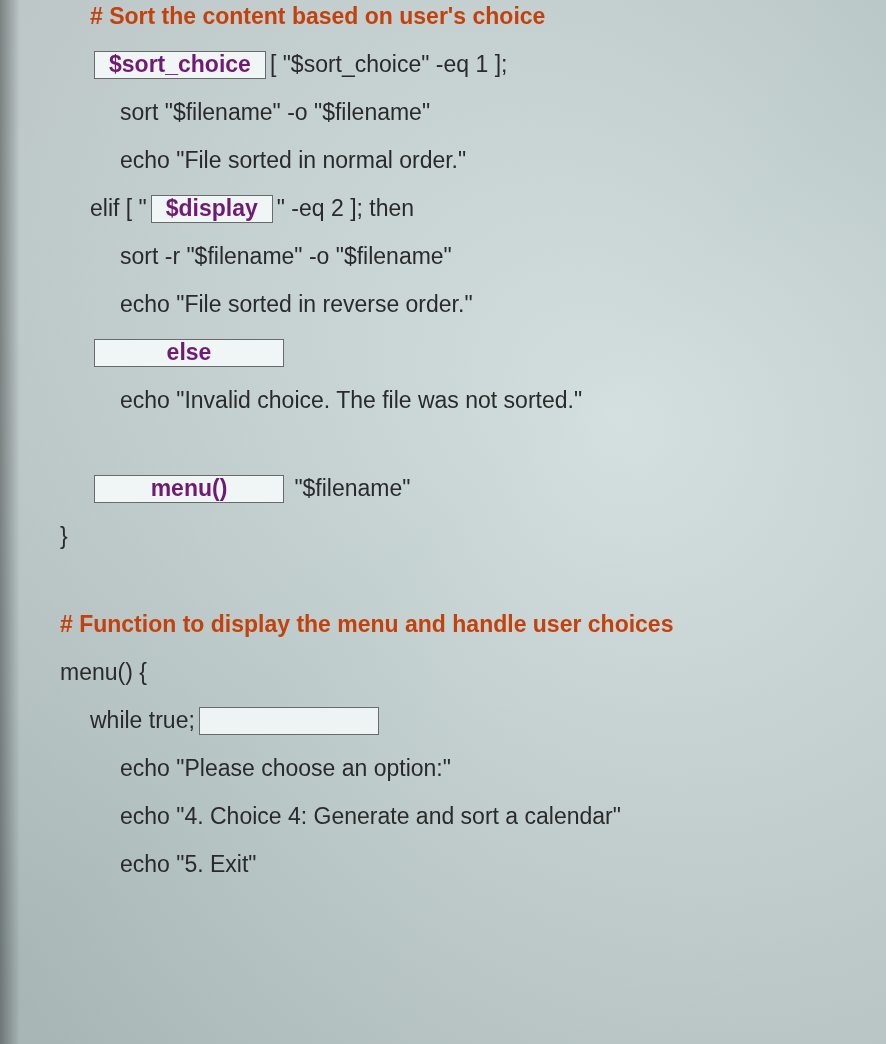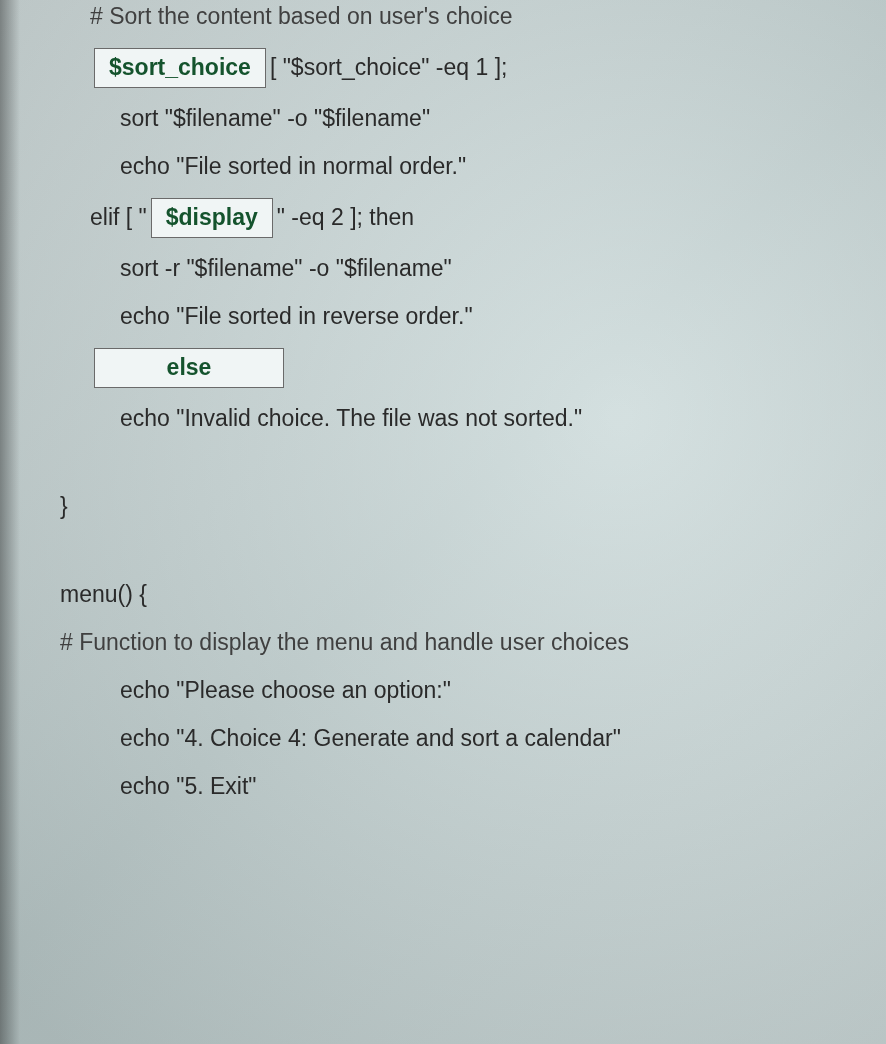--- a/index.html
+++ b/index.html
@@ -24,33 +24,33 @@
     flex-wrap: wrap;
     margin-bottom: 14px;
     min-height: 34px;
   }
   .blank-box {
     display: inline-flex;
     align-items: center;
     justify-content: center;
     background: #f0f5f5;
     border: 1.5px solid #6a6a6a;
-    height: 40px;
+    height: 28px;
     padding: 0 14px;
     margin: 0 4px;
     font-weight: bold;
-    color: #14532d;
+    color: #701a75;
     min-width: 80px;
   }
   .blank-empty {
     min-width: 180px;
     background: #eef3f3;
   }
   .txt { white-space: pre; }
-  .comment { color: #404040; }
+  .comment { color: #c2410c; font-weight: bold; }
   .ind1 { padding-left: 30px; }
   .ind2 { padding-left: 60px; }
   .biggap { height: 40px; }
   
   body::before {
     content: "";
     position: absolute;
     inset: 0;
     background: radial-gradient(ellipse at 70% 40%, rgba(255,255,255,0.25), rgba(0,0,0,0.15) 95%);
     pointer-events: none;
@@ -104,35 +104,43 @@
   </div>
 
   <div class="line ind2">
     <span class="txt">echo "Invalid choice. The file was not sorted."</span>
   </div>
 
 
   <div class="biggap"></div>
 
 
+  <div class="line ind1">
+    <span class="blank-box" style="min-width:190px;">menu()</span>
+    <span class="txt"> "$filename"</span>
+  </div>
 
   <div class="line">
     <span class="txt">}</span>
   </div>
 
   <div class="biggap"></div>
 
   <div class="line">
+    <span class="txt comment"># Function to display the menu and handle user choices</span>
+  </div>
+
+  <div class="line">
     <span class="txt">menu() {</span>
   </div>
 
-  <div class="line">
-    <span class="txt comment"># Function to display the menu and handle user choices</span>
+  <div class="line ind1">
+    <span class="txt">while true;</span>
+    <span class="blank-box blank-empty"></span>
   </div>
-
 
   <div class="line ind2">
     <span class="txt">echo "Please choose an option:"</span>
   </div>
 
   <div class="line ind2">
     <span class="txt">echo "4. Choice 4: Generate and sort a calendar"</span>
   </div>
 
   <div class="line ind2">

